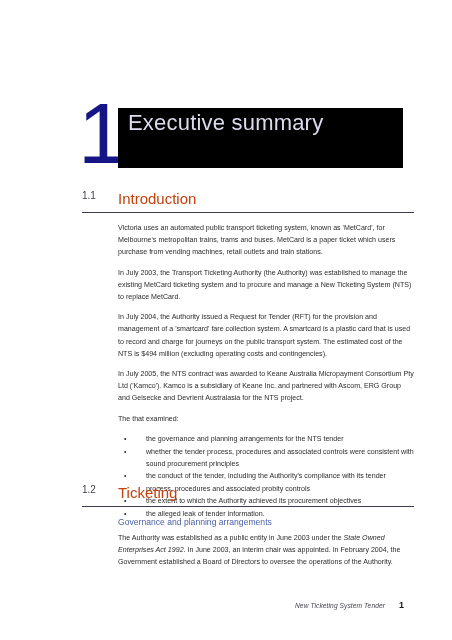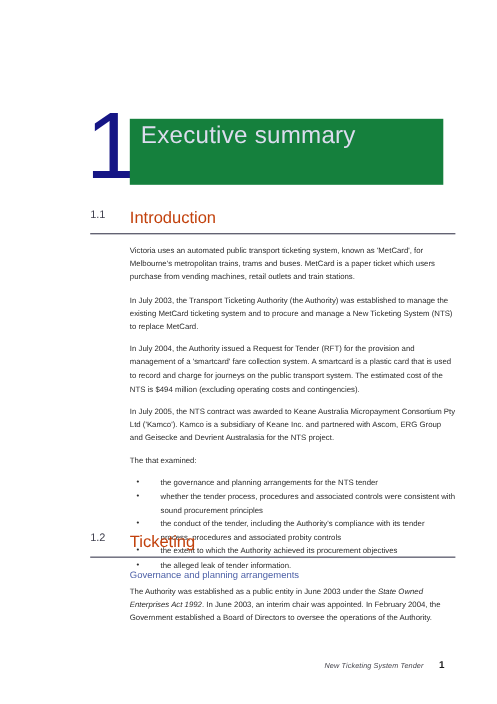--- a/index.html
+++ b/index.html
@@ -163,21 +163,21 @@
     vertical-align: baseline;
   }
 </style>
 </head>
 <body>
 
 <div class="page">
 
   <div class="chapter-banner">
     <div class="chapter-number" style="color: rgb(21, 21, 133);">1</div>
-    <div class="chapter-title-box" style="background: #15803d;">
+    <div class="chapter-title-box" style="background: #000000;">
       <div class="chapter-title-text" style="color: rgb(220, 220, 238);">Executive summary</div>
     </div>
   </div>
 
   <div class="section" style="top:190px;">
     <div class="section-head">
       <span class="section-num">1.1</span>
       <span class="section-name">Introduction</span>
     </div>
     <div class="body-col">

